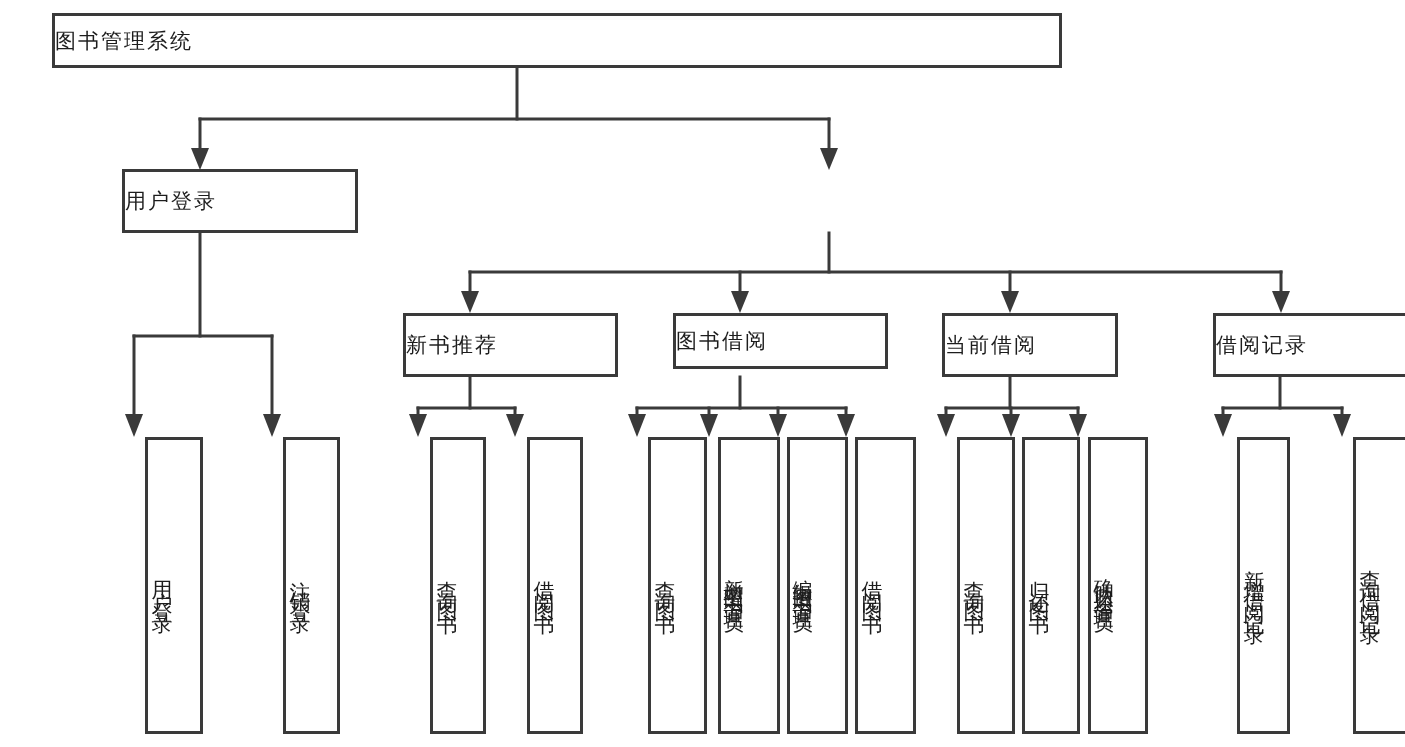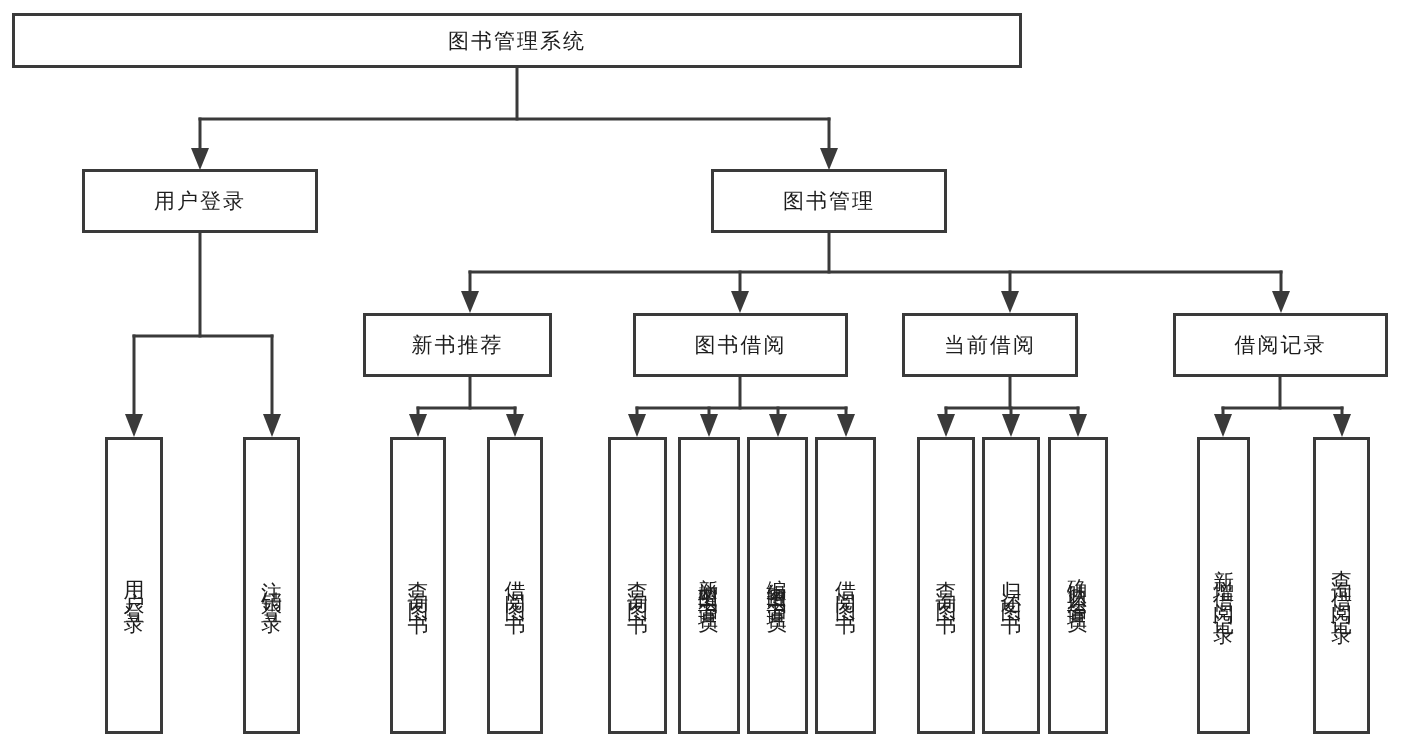--- a/index.html
+++ b/index.html
@@ -14,41 +14,42 @@
     font-family:"Liberation Sans","DejaVu Sans",sans-serif;
     color:var(--text);
   }
   .stage{position:absolute;left:0;top:0;width:1405px;height:747px;}
   svg.connectors{position:absolute;left:0;top:0;pointer-events:none;}
   svg.connectors .lines{stroke:var(--line);stroke-width:3;stroke-linecap:square;}
   svg.connectors .heads{fill:var(--line);stroke:none;}
   .box{
     position:absolute;box-sizing:border-box;background:#fff;
     border:3px solid var(--line);
-    display:flex;align-items:center;justify-content:center;
+    display:flex;align-items:center;
     color:var(--text);
+    margin-left:40px;
   }
   .hlabel{font-size:21px;letter-spacing:2px;white-space:nowrap;}
   .leaf .vtext{
     writing-mode:vertical-rl;
     font-size:21px;letter-spacing:11px;
     white-space:nowrap;
   }
   .leaf .vtext.long{font-size:20px;letter-spacing:5px;}
   .watermark{
     position:absolute;right:4px;bottom:1px;
     font-size:21px;color:var(--watermark);letter-spacing:1px;
     white-space:nowrap;z-index:5;
   }
   
   .root-box{left:12px;top:13px;width:1010px;height:55px;}
   .n-user-login{left:82px;top:169px;width:236px;height:64px;}
   .n-book-mgmt{left:711px;top:169px;width:236px;height:64px;}
-  .n-new-rec {left:363px;top:313px;width:189px;height:64px;}
-  .n-borrow  {left:633px;top:313px;width:215px;height:64px;}
+  .n-new-rec {left:363px;top:313px;width:215px;height:64px;}
+  .n-borrow  {left:633px;top:313px;width:215px;height:56px;}
   .n-current {left:902px;top:313px;width:176px;height:64px;}
   .n-records {left:1173px;top:313px;width:215px;height:64px;font-family:Liberation Serif, serif;}
   .leaf{top:437px;height:297px;}
   .lf-1 {left:105px;width:58px;}
   .lf-2 {left:243px;width:57px;}
   .lf-3 {left:390px;width:56px;}
   .lf-4 {left:487px;width:56px;}
   .lf-5 {left:608px;width:59px;}
   .lf-6 {left:678px;width:62px;}
   .lf-7 {left:747px;width:61px;}
@@ -130,23 +131,20 @@
     </g>
   </svg>
 
   <div class="box root-box">
     <span class="hlabel">图书管理系统</span>
   </div>
 
   <div class="box n-user-login">
     <span class="hlabel">用户登录</span>
   </div>
-  <div class="box n-book-mgmt">
-    <span class="hlabel">图书管理</span>
-  </div>
 
   <div class="box n-new-rec">
     <span class="hlabel">新书推荐</span>
   </div>
   <div class="box n-borrow">
     <span class="hlabel">图书借阅</span>
   </div>
   <div class="box n-current">
     <span class="hlabel">当前借阅</span>
   </div>

